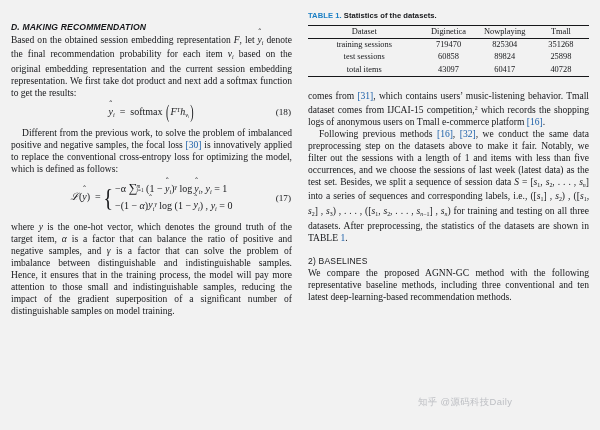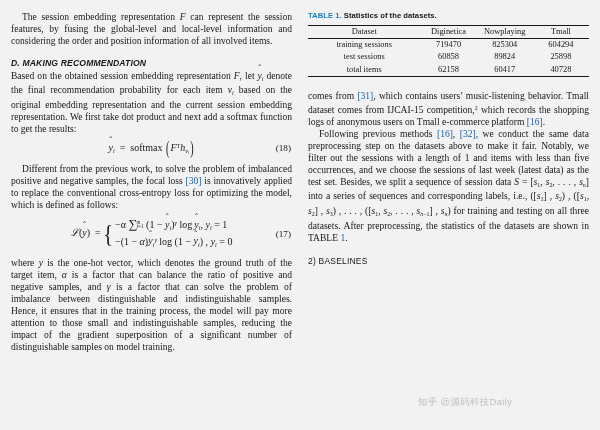--- a/index.html
+++ b/index.html
@@ -196,26 +196,20 @@
 </style>
 </head>
 <body>
 
 <div class="page">
 
   <div class="col col-left">
 
     <div style="height:11px"></div>
 
-    <p class="body indent">
-      The session embedding representation <i class="mv">F</i> can represent
-      the session features, by fusing the global-level and local-level
-      information and considering the order and position information of all
-      involved items.
-    </p>
 
     <div class="sp-before-head"></div>
 
     <div class="sec-head">D.  MAKING RECOMMENDATION</div>
 
     <div class="sp-after-head"></div>
 
     <p class="body">
       Based on the obtained session embedding representation <i class="mv">F</i>,
       let <span class="hat"><span class="hatmark">̂</span><i class="mv">y</i></span><sub class="s"><i class="mv">i</i></sub>
@@ -295,31 +289,31 @@
           <td class="v">Tmall</td>
         </tr>
         <tr class="rule-mid">
             <td colspan="4"></td>
           </tr>
 
         <tr>
           <td class="lab">training sessions</td>
           <td class="v">719470</td>
           <td class="v">825304</td>
-          <td class="v">604294</td>
+          <td class="v">351268</td>
         </tr>
         <tr>
           <td class="lab">test sessions</td>
           <td class="v">60858</td>
           <td class="v">89824</td>
           <td class="v">25898</td>
         </tr>
         <tr>
           <td class="lab">total items</td>
-          <td class="v">62158</td>
+          <td class="v">43097</td>
           <td class="v">60417</td>
           <td class="v">40728</td>
         </tr>
 
         <tr class="rule-bot">
             <td colspan="4"></td>
           </tr>
       </tbody>
     </table>
 
@@ -349,20 +343,21 @@
       for training and testing on all three datasets. After preprocessing, the
       statistics of the datasets are shown in TABLE <span class="ref">1</span>.
     </p>
 
     <div style="height:12px"></div>
 
     <div class="subsec-head">2)  BASELINES</div>
 
     <div style="height:1.5px"></div>
 
+    <p class="body">We compare the proposed AGNN-GC method with the following representative baseline methods, including three conventional and ten latest deep-learning-based recommendation methods.</p>
 
     <div style="height:4px"></div>
 
 
   </div>
 
   <div class="watermark">知乎 @源码科技Daily</div>
 
 </div>
 

